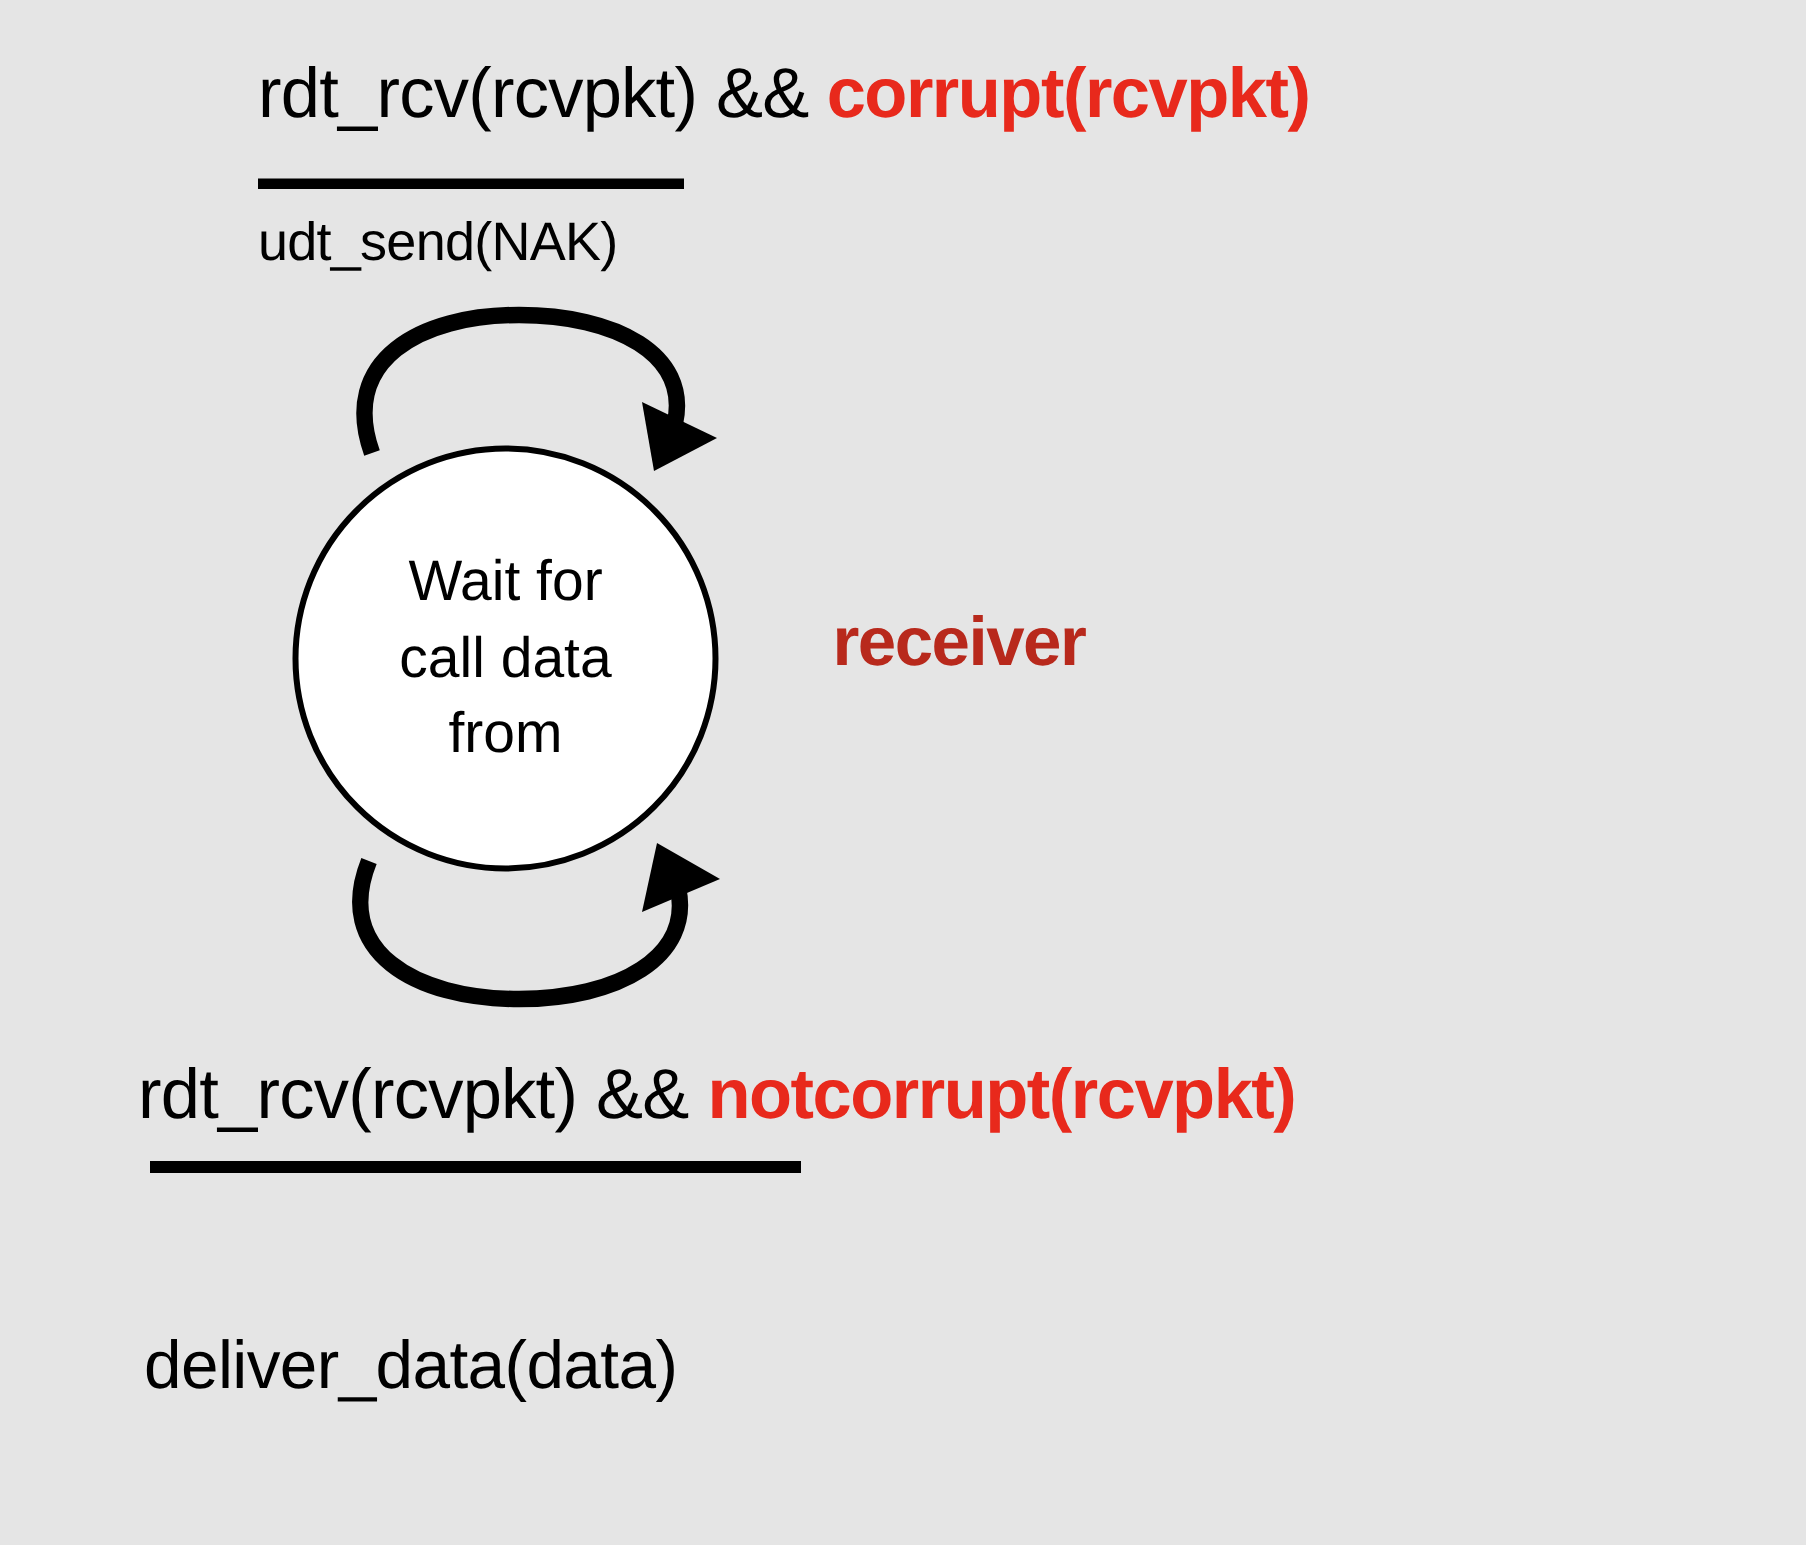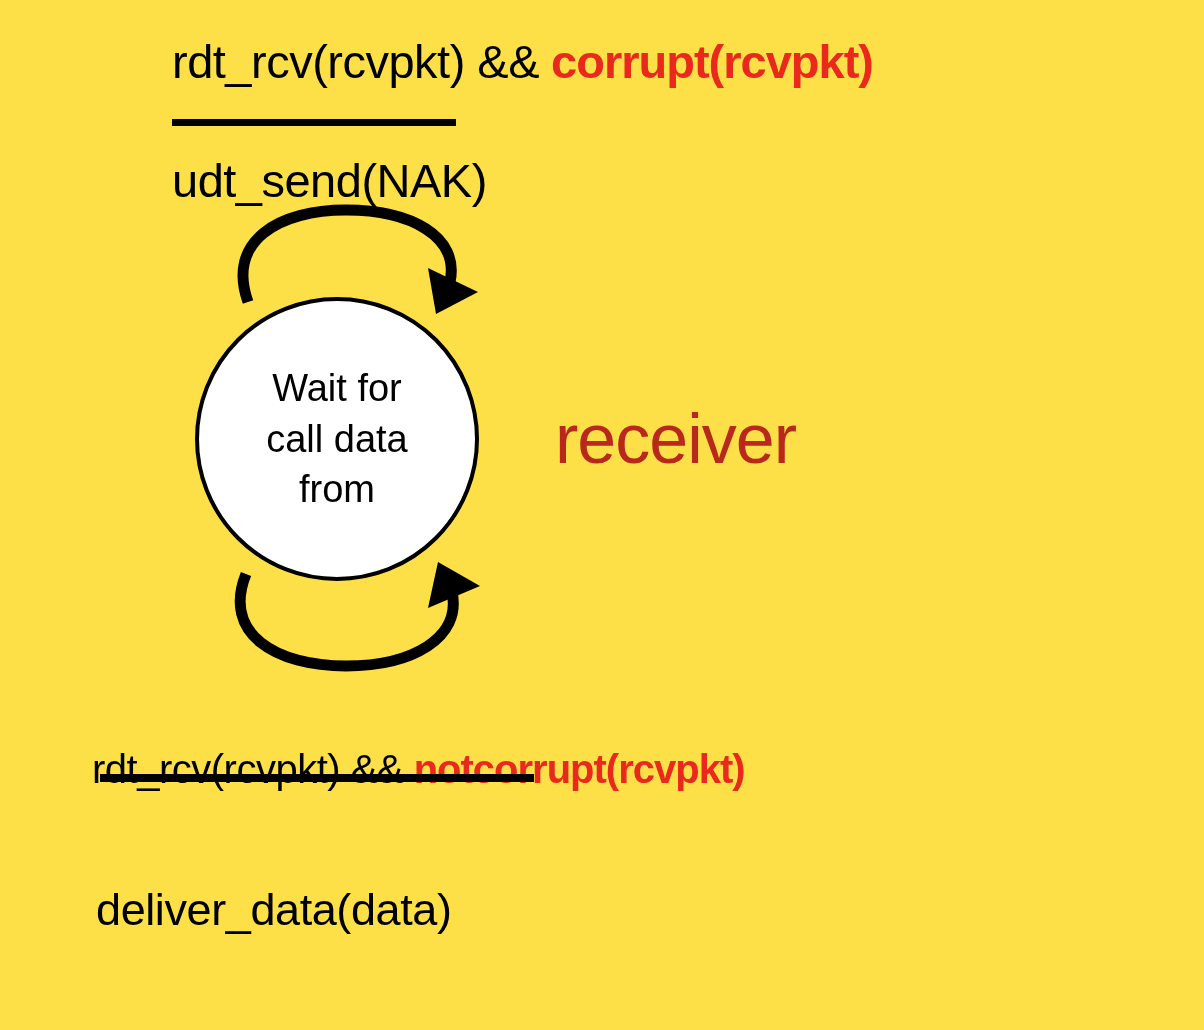--- a/index.html
+++ b/index.html
@@ -9,21 +9,21 @@
     background: #ffffff;
   }
   body {
     font-family: "Liberation Sans", sans-serif;
     color: #000000;
   }
   #canvas {
     position: relative;
     width: 1204px;
     height: 1030px;
-    background: #fde047;
+    background: #e5e5e5;
     overflow: hidden;
   }
 
   
   .txt {
     position: absolute;
     white-space: pre;
     line-height: 1;
     color: #000000;
   }
@@ -47,32 +47,31 @@
   }
   .rule-top {
     left: 172px;
     top: 119px;
     width: 284px;
     height: 7px;
   }
 
   .act-top {
     left: 172px;
-    top: 157px;
-    font-size: 47px;
+    top: 143px;
+    font-size: 36px;
     letter-spacing: -0.5px;
   }
 
   
   .evt-bot {
     left: 92px;
     top: 705px;
-    font-size: 40px;
+    font-size: 47px;
     letter-spacing: -0.5px;
-    margin-top: 44px;
   }
   .evt-bot .hot {
     font-weight: bold;
     letter-spacing: -1px;
   }
 
   .rule-bot {
     left: 100px;
     top: 774px;
     width: 434px;
@@ -88,22 +87,23 @@
   .act-bot .ln {
     display: block;
     height: 56px;
     line-height: 56px;
   }
 
   
   .actor {
     left: 555px;
     top: 404px;
-    font-size: 70px;
+    font-size: 46px;
     letter-spacing: -1px;
+    font-weight: bold;
   }
 
   
   #state-circle {
     position: absolute;
     left: 195px;
     top: 297px;
     width: 284px;
     height: 284px;
     border: 4px solid #000000;

